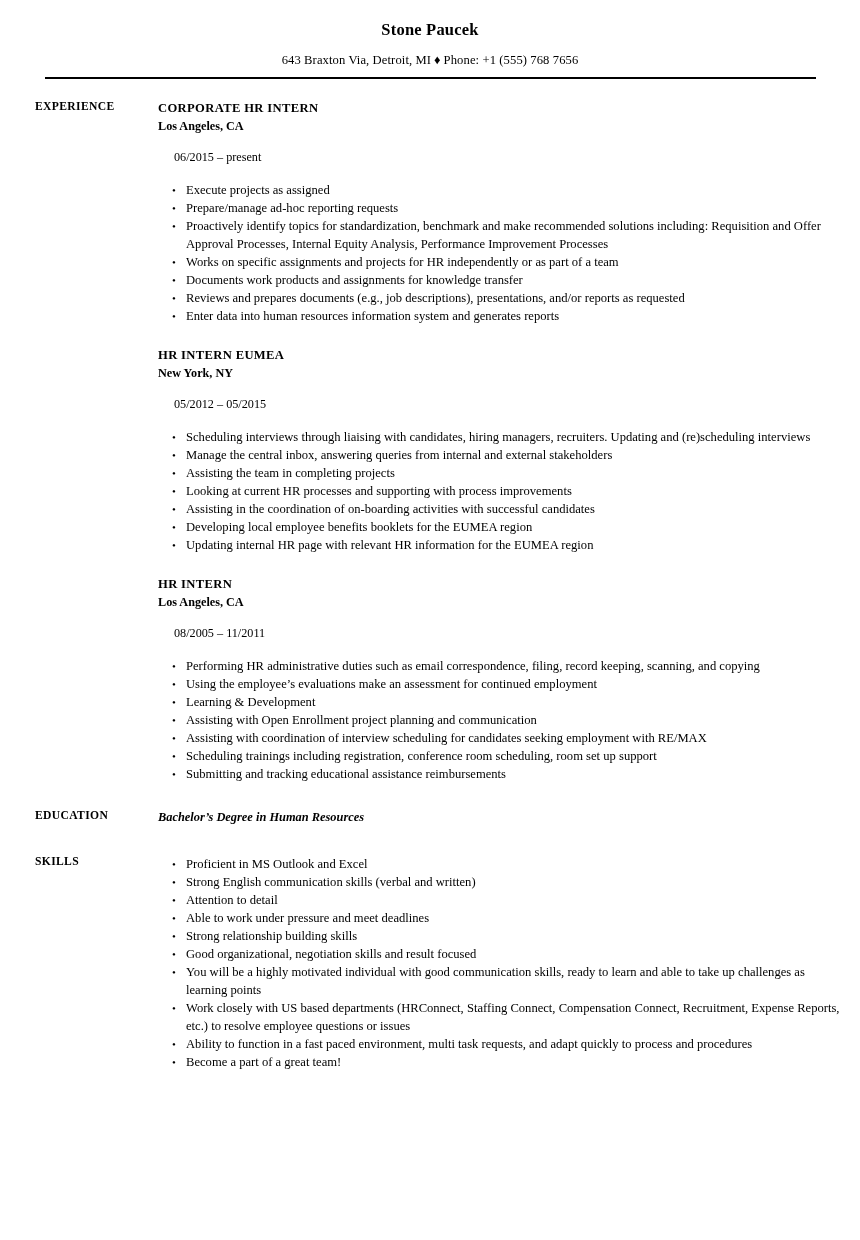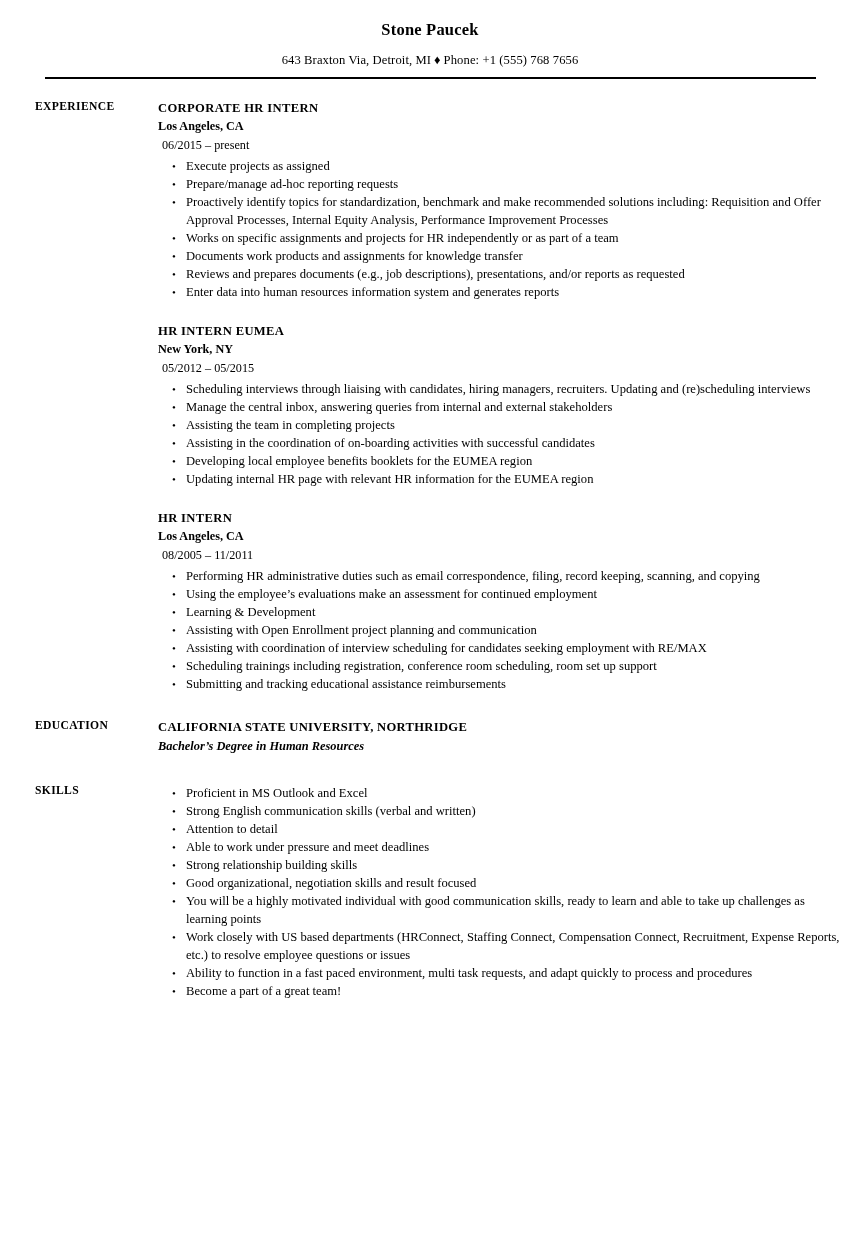--- a/index.html
+++ b/index.html
@@ -98,21 +98,21 @@
   .job-location {
     font-size: 12.2px;
     font-weight: bold;
     line-height: 15px;
     margin: 3px 0 0 0;
   }
   .job-dates {
     font-size: 12.2px;
     font-weight: normal;
     line-height: 15px;
-    margin: 4px;
+    margin: 16px;
   }
 
   
   ul.bullets {
     list-style: none;
     margin: 2px 2px 0 0;
     padding: 0;
   }
   ul.bullets > li {
     position: relative;
@@ -190,20 +190,21 @@
       </div>
 
       <div class="job">
         <div class="job-title">HR INTERN EUMEA</div>
         <div class="job-location">New York, NY</div>
         <div class="job-dates">05/2012 – 05/2015</div>
         <ul class="bullets">
           <li>Scheduling interviews through liaising with candidates, hiring managers, recruiters. Updating and (re)scheduling interviews</li>
           <li>Manage the central inbox, answering queries from internal and external stakeholders</li>
           <li>Assisting the team in completing projects</li>
+          <li>Looking at current HR processes and supporting with process improvements</li>
           <li>Assisting in the coordination of on-boarding activities with successful candidates</li>
           <li>Developing local employee benefits booklets for the EUMEA region</li>
           <li>Updating internal HR page with relevant HR information for the EUMEA region</li>
         </ul>
       </div>
 
       <div class="job">
         <div class="job-title">HR INTERN</div>
         <div class="job-location">Los Angeles, CA</div>
         <div class="job-dates">08/2005 – 11/2011</div>
@@ -217,21 +218,20 @@
           <li>Submitting and tracking educational assistance reimbursements</li>
         </ul>
       </div>
 
     </div>
   </div>
 
   <div class="section" id="education-section">
     <div class="section-label">EDUCATION</div>
     <div class="section-body">
-      <div class="school-name">CALIFORNIA STATE UNIVERSITY, NORTHRIDGE</div>
       <div class="degree">Bachelor’s Degree in Human Resources</div>
     </div>
   </div>
 
   <div class="section" id="skills-section">
     <div class="section-label">SKILLS</div>
     <div class="section-body">
       <ul class="bullets">
         <li>Proficient in MS Outlook and Excel</li>
         <li>Strong English communication skills (verbal and written)</li>

